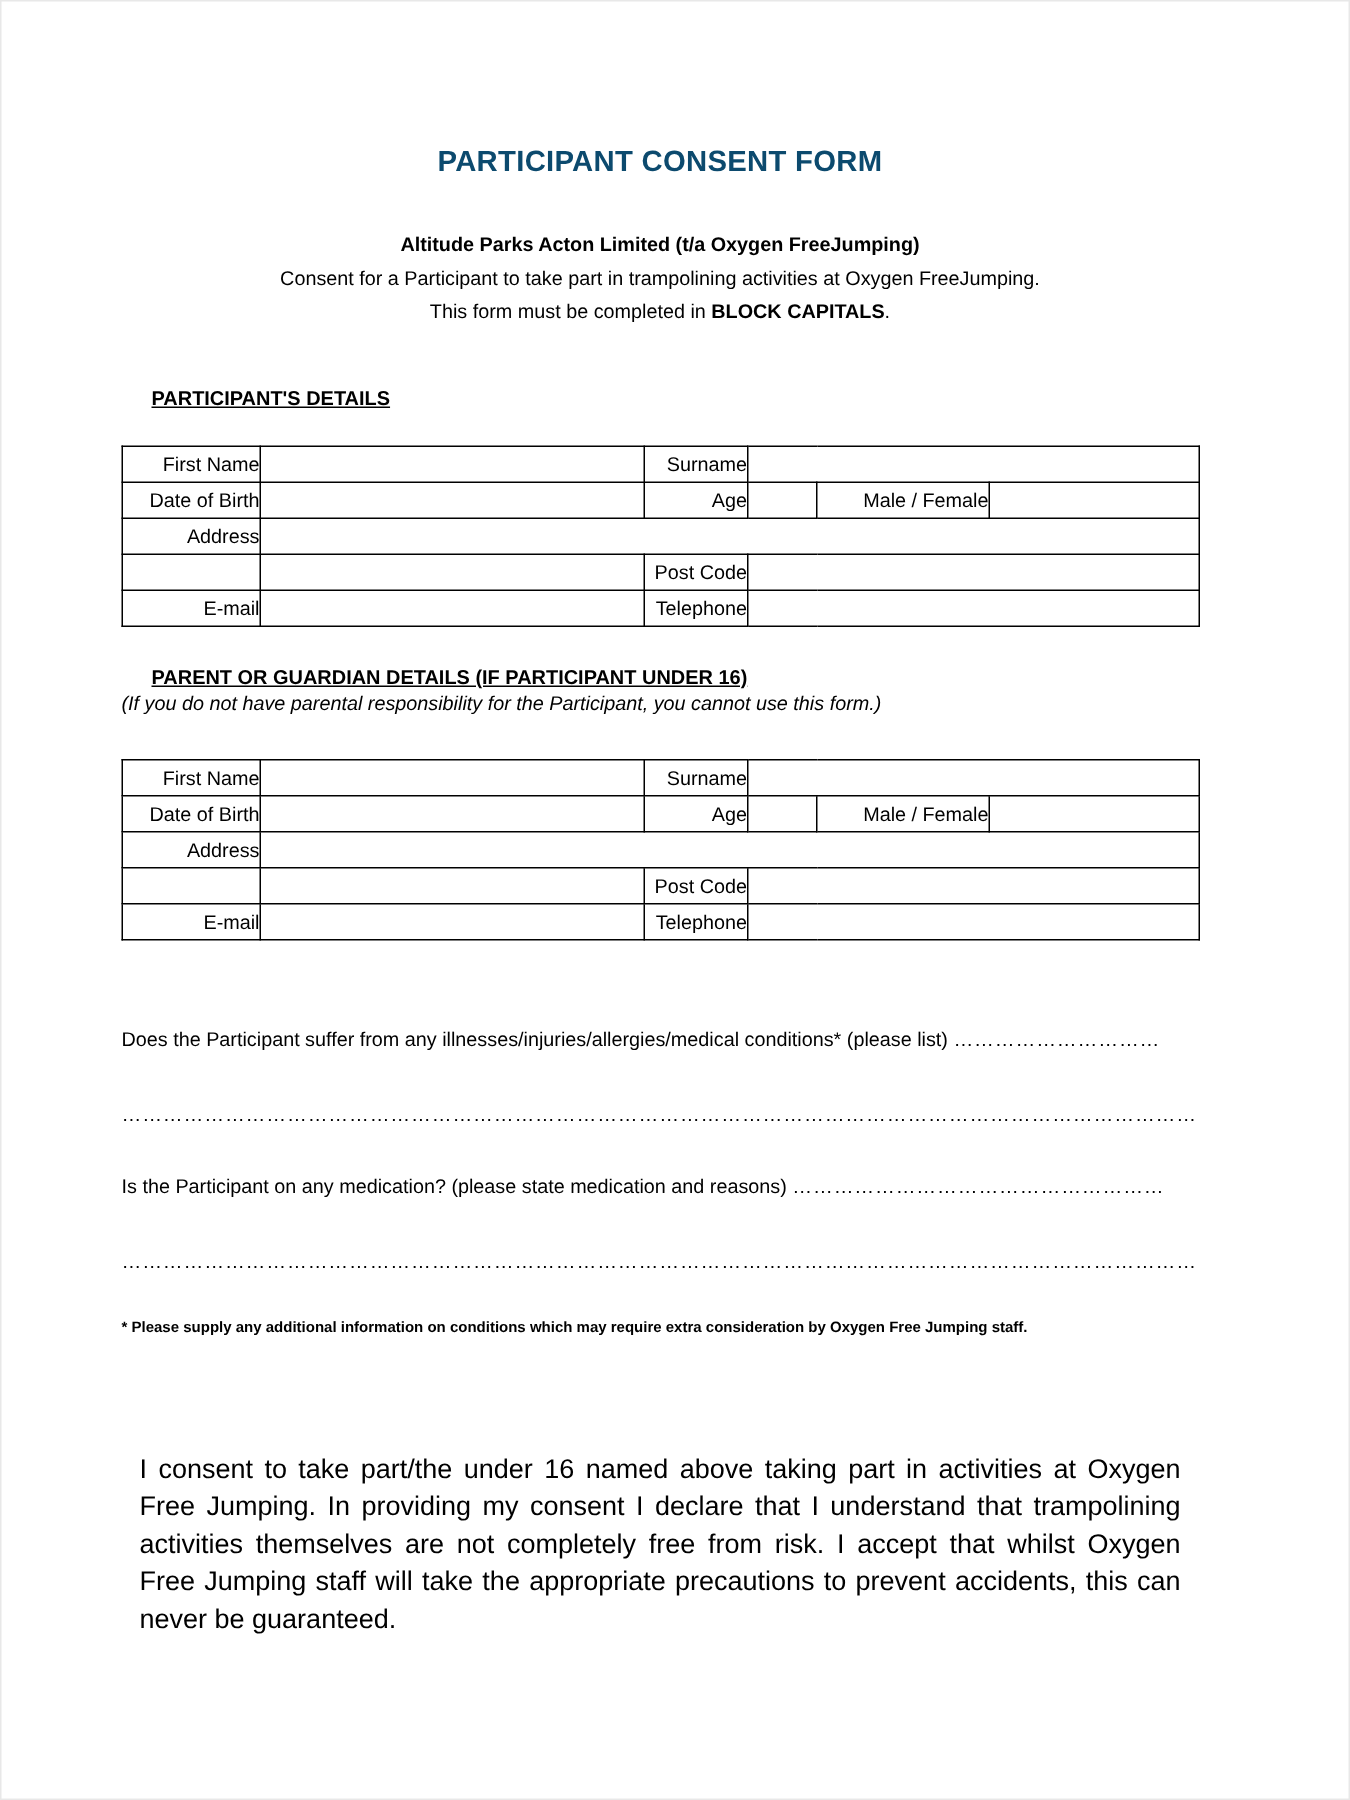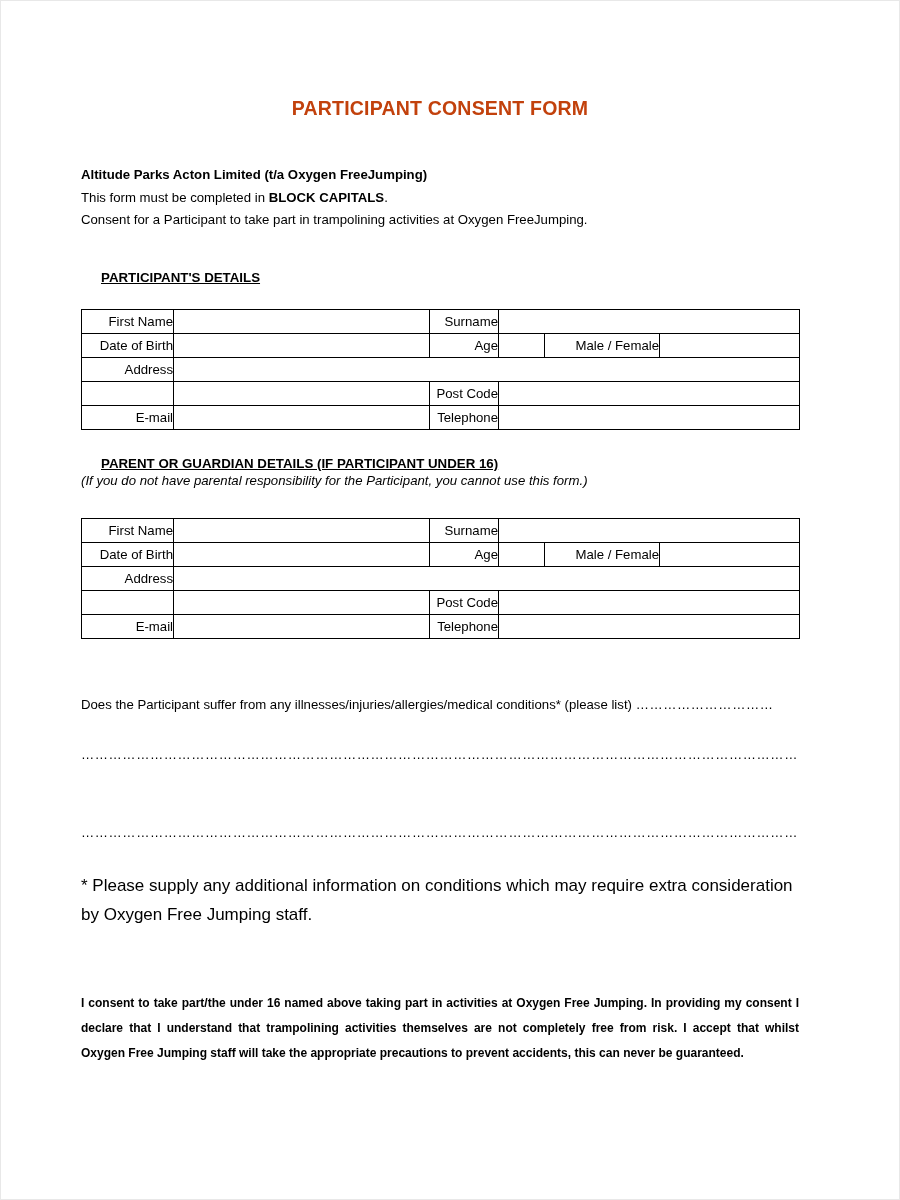--- a/index.html
+++ b/index.html
@@ -24,29 +24,30 @@
   .sheet {
     position: absolute;
     left: 80px;
     top: 0;
     width: 718px;
   }
 
   
   .doc-title {
     text-align: center;
-    color: #c2410c;
+    color: #0c4a6e;
     font-weight: bold;
     font-size: 19.5px;
     letter-spacing: 0.2px;
     margin: 0;
     padding-top: 96px;
   }
   .subhead-block {
-    margin-top: 44px;
+    text-align: center;
+    margin-top: 32px;
     font-size: 13.2px;
     line-height: 22.5px;
   }
   .subhead-company {
     font-weight: bold;
   }
   .strong-inline {
     font-weight: bold;
   }
 
@@ -96,50 +97,50 @@
   }
   .dots-only {
     font-size: 13.2px;
     line-height: 20px;
     margin: 0;
     letter-spacing: 0.6px;
     white-space: nowrap;
     overflow: hidden;
   }
   .note-para {
-    font-size: 17px;
-    line-height: 29px;
-    margin: 0;
+    font-size: 10px;
+    line-height: 14px;
+    margin: 0;
+    font-weight: bold;
   }
   .consent-para {
-    font-size: 12px;
+    font-size: 18px;
     line-height: 25px;
-    margin: 0;
+    margin: 12px;
     text-align: justify;
-    font-weight: bold;
   }
   .sp-24 { height: 24px; }
   .sp-26 { height: 26px; }
   .sp-28 { height: 28px; }
   .sp-30 { height: 30px; }
   .sp-32 { height: 32px; }
   .sp-38 { height: 38px; }
 </style>
 </head>
 <body>
 
 <div class="page">
   <div class="sheet">
 
     <div class="doc-title">PARTICIPANT CONSENT FORM</div>
 
     <div class="subhead-block">
       <div class="subhead-company">Altitude Parks Acton Limited (t/a Oxygen FreeJumping)</div>
+      <div>Consent for a Participant to take part in trampolining activities at Oxygen FreeJumping.</div>
       <div><span>This form must be completed in </span><span class="strong-inline">BLOCK CAPITALS</span><span>.</span></div>
-      <div>Consent for a Participant to take part in trampolining activities at Oxygen FreeJumping.</div>
     </div>
 
     <div class="sp-38"></div>
 
     <div class="section-heading">PARTICIPANT'S DETAILS</div>
 
     <div class="sp-24"></div>
 
     <table class="form-table">
       <colgroup>
@@ -240,20 +241,21 @@
     <div class="sp-28"></div>
 
     <div class="q-line"><span>Does the Participant suffer from any illnesses/injuries/allergies/medical conditions* (please list)</span> <span class="dot-fill">…………………………</span></div>
 
     <div class="sp-30"></div>
 
     <div class="dots-only">…………………………………………………………………………………………………………………………………………</div>
 
     <div class="sp-28"></div>
 
+    <div class="q-line"><span>Is the Participant on any medication? (please state medication and reasons)</span> <span class="dot-fill">………………………………………………</span></div>
 
     <div class="sp-30"></div>
 
     <div class="dots-only">…………………………………………………………………………………………………………………………………………</div>
 
     <div class="sp-28"></div>
 
     <div class="note-para">* Please supply any additional information on conditions which may require extra consideration by Oxygen Free Jumping staff.</div>
 
     <div class="sp-32"></div>

